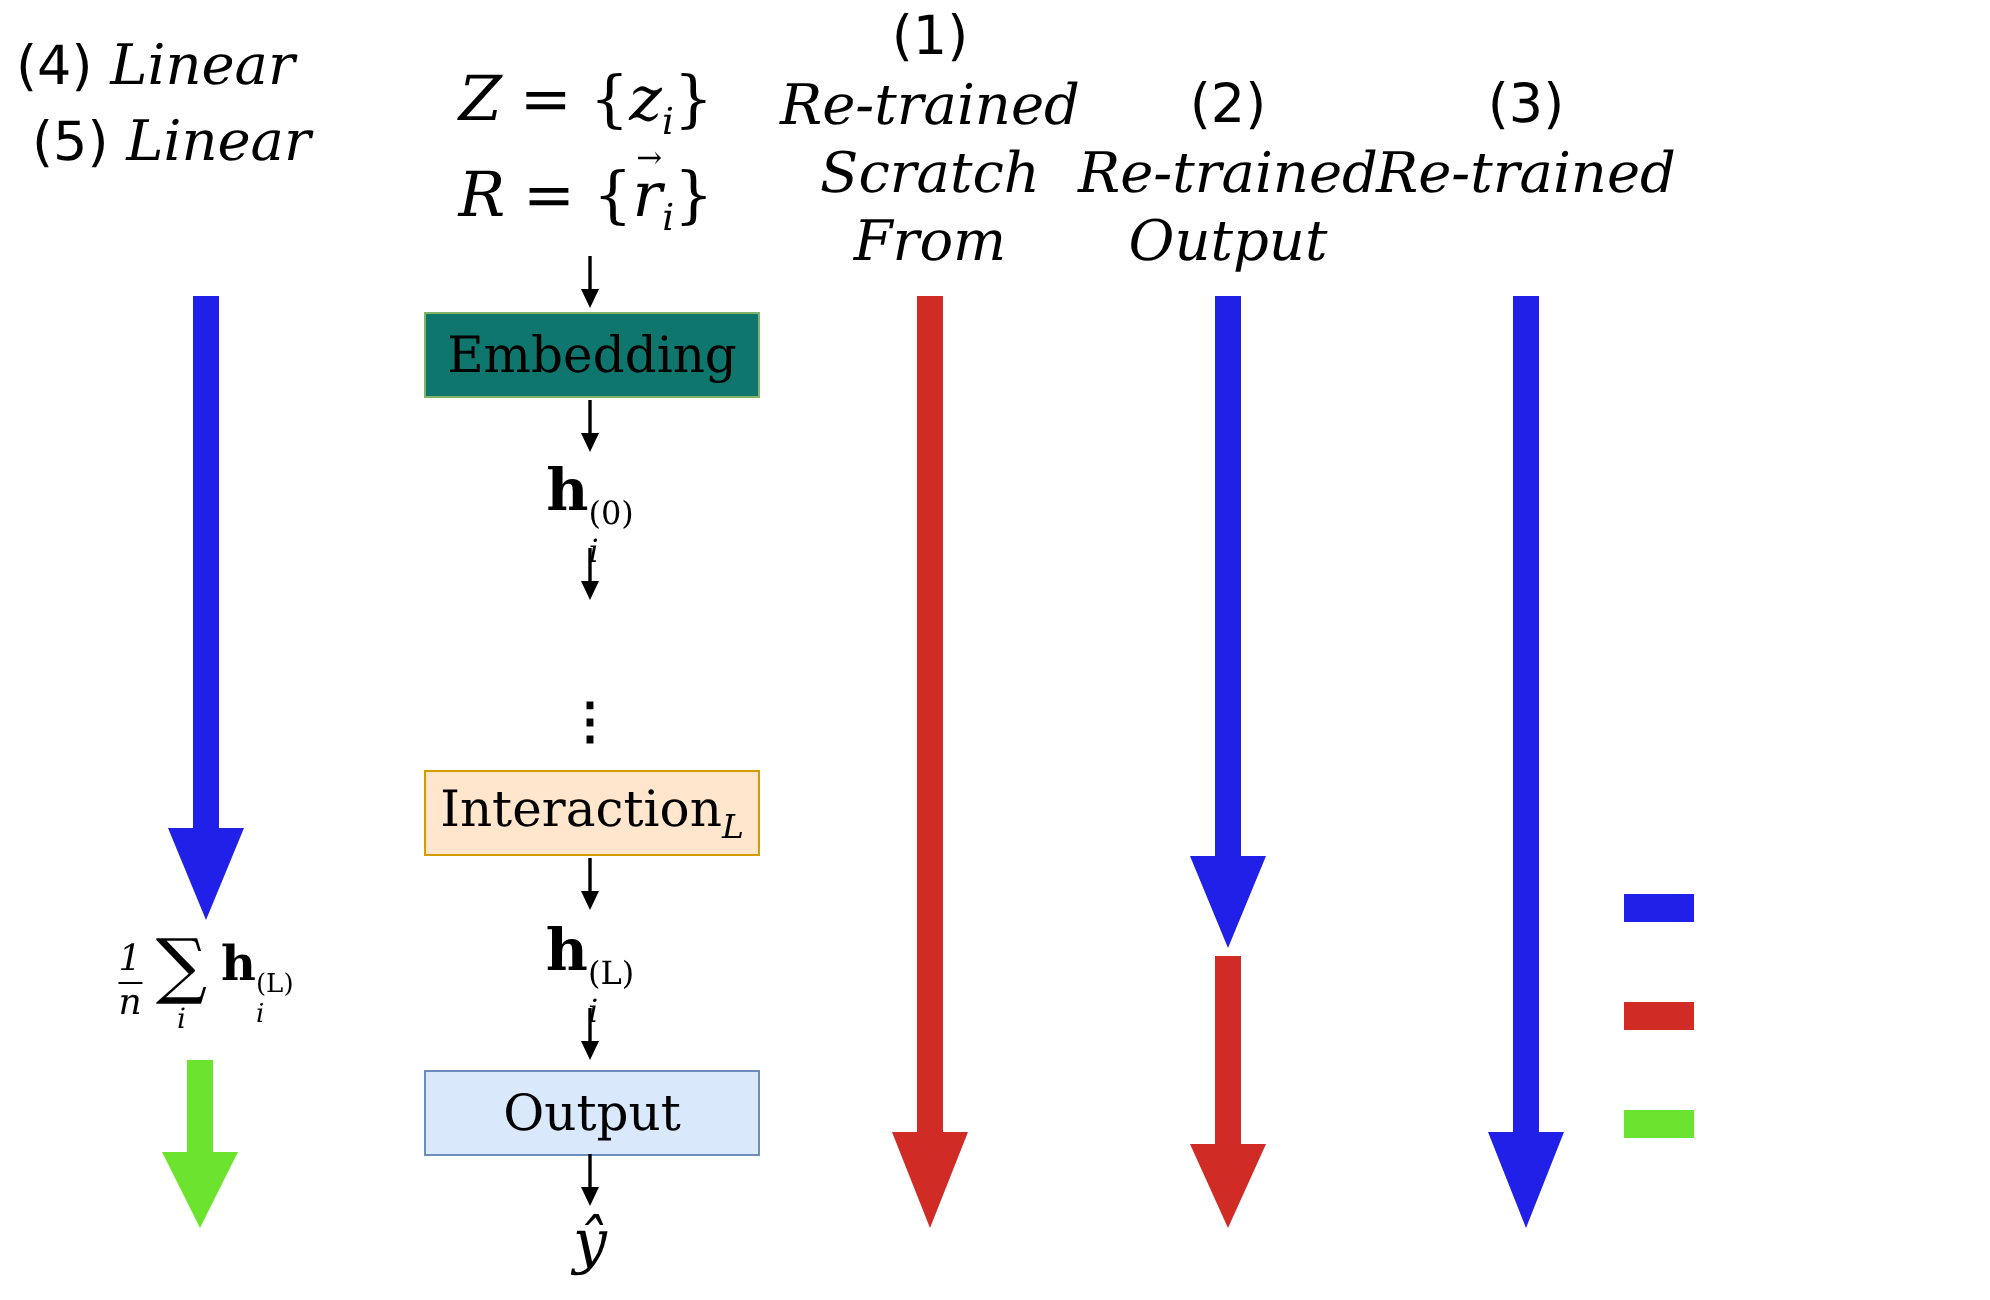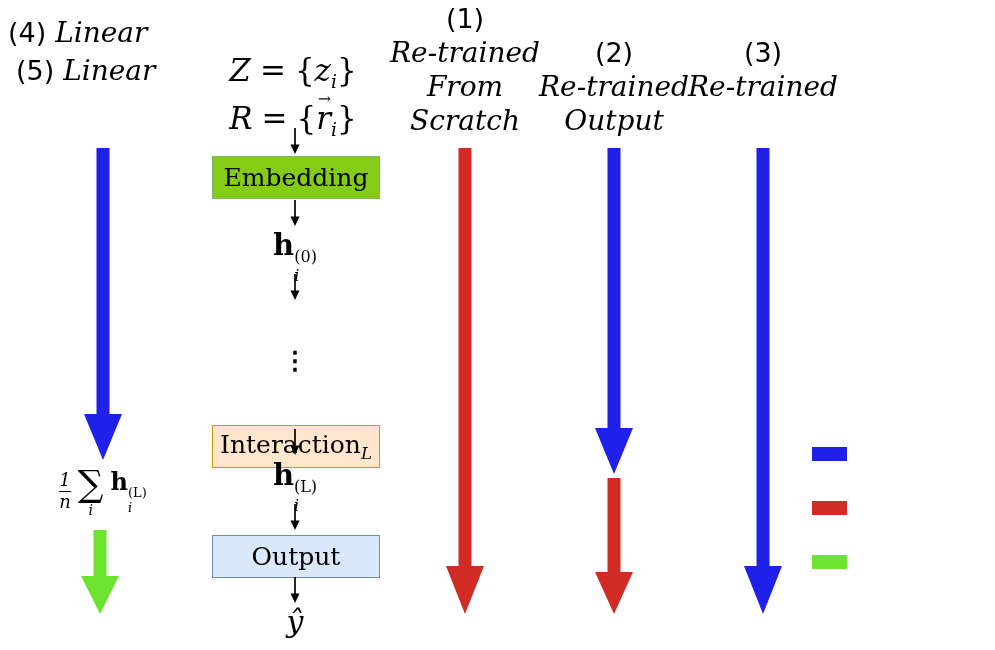--- a/index.html
+++ b/index.html
@@ -6,21 +6,21 @@
   .canvas{position:relative;width:847px;height:650px;background:#fff;color:#000;
           font-family:"DejaVu Serif","Liberation Serif",serif;overflow:hidden;text-decoration:underline;}
   .abs{position:absolute;}
   .cx{transform:translateX(-50%);}
   .mlabel{font-size:28px;white-space:nowrap;}
   .mlabel .num{font-family:"DejaVu Sans","Liberation Sans",sans-serif;font-size:27px;}
   .mlabel .it{font-style:italic;}
   .hdr{font-style:italic;font-size:28px;line-height:34px;text-align:center;white-space:nowrap;}
   .hdr .num{display:block;font-style:normal;font-family:"DejaVu Sans","Liberation Sans",sans-serif;font-size:27px;}
   .hdr .line{display:block;}
-  .eq{font-size:31px;white-space:nowrap;margin-top:20px;}
+  .eq{font-size:31px;white-space:nowrap;}
   .eq .eqs{margin:0 9px;}
   .eq sub{font-size:0.6em;font-style:italic;}
   .vec{position:relative;display:inline-block;font-style:italic;}
   .vec .vec-arrow{position:absolute;top:-0.62em;left:56%;transform:translateX(-50%);font-size:0.5em;font-style:normal;}
   .node{font-size:29px;font-weight:bold;white-space:nowrap;}
   .stack{display:inline-flex;flex-direction:column;vertical-align:-0.45em;font-size:16px;line-height:1.15;font-weight:normal;}
   .stack .ssub{font-style:italic;}
   .box{position:absolute;left:212px;width:166px;height:41px;display:flex;align-items:center;
        justify-content:center;font-size:25px;border:1.3px solid #888;}
   .box sub{font-size:0.66em;}
@@ -85,21 +85,21 @@
   </div>
   <div class="abs cx eq" style="left:293px;top:80px">
     <i>R</i><span class="eqs">=</span><span>{</span><span class="vec"><span class="vec-arrow">→</span><span>r</span></span><sub>i</sub><span>}</span>
   </div>
 
   <svg class="flow cx" style="left:295px;top:128px" width="16" height="26" viewBox="0 0 16 26">
     <line x1="8" y1="0" x2="8" y2="17" stroke="#000" stroke-width="1.7"></line>
     <polygon points="3.5,16.5 12.5,16.5 8,26" fill="#000"></polygon>
   </svg>
 
-  <div class="box" style="top: 156px; background: #84cc16; border-color: rgb(130, 179, 102);">
+  <div class="box" style="top: 156px; background: #0f766e; border-color: rgb(130, 179, 102);">
     <span>Embedding</span>
   </div>
 
   <svg class="flow cx" style="left:295px;top:200px" width="16" height="26" viewBox="0 0 16 26">
     <line x1="8" y1="0" x2="8" y2="17" stroke="#000" stroke-width="1.7"></line>
     <polygon points="3.5,16.5 12.5,16.5 8,26" fill="#000"></polygon>
   </svg>
 
   <div class="abs cx node" style="left:295px;top:228px">
     <span>h</span><span class="stack">
@@ -109,21 +109,21 @@
   </div>
 
   <svg class="flow cx" style="left:295px;top:274px" width="16" height="26" viewBox="0 0 16 26">
     <line x1="8" y1="0" x2="8" y2="17" stroke="#000" stroke-width="1.7"></line>
     <polygon points="3.5,16.5 12.5,16.5 8,26" fill="#000"></polygon>
   </svg>
 
 
   <div class="abs cx dots" style="left:295px;top:346px">⋮</div>
 
-  <div class="box" style="top: 385px; background: rgb(255, 230, 204); border-color: rgb(215, 155, 0); margin-top: 40px;">
+  <div class="box" style="top: 385px; background: rgb(255, 230, 204); border-color: rgb(215, 155, 0);">
     <span><span>Interaction</span><sub style="font-style:italic">L</sub></span>
   </div>
 
   <svg class="flow cx" style="left:295px;top:429px" width="16" height="26" viewBox="0 0 16 26">
     <line x1="8" y1="0" x2="8" y2="17" stroke="#000" stroke-width="1.7"></line>
     <polygon points="3.5,16.5 12.5,16.5 8,26" fill="#000"></polygon>
   </svg>
 
   <div class="abs cx node" style="left:295px;top:458px">
     <span>h</span><span class="stack">
@@ -144,22 +144,22 @@
   <svg class="flow cx" style="left:295px;top:577px" width="16" height="26" viewBox="0 0 16 26">
     <line x1="8" y1="0" x2="8" y2="17" stroke="#000" stroke-width="1.7"></line>
     <polygon points="3.5,16.5 12.5,16.5 8,26" fill="#000"></polygon>
   </svg>
 
   <div class="abs cx yhat" style="left:295px;top:604px">ŷ</div>
 
   <div class="abs cx hdr" style="left:465px;top:2px">
     <span class="num">(1)</span>
     <span class="line">Re-trained</span>
+    <span class="line">Scratch</span>
     <span class="line">From</span>
-    <span class="line">Scratch</span>
   </div>
   <svg class="abs" style="left:446px;top:148px" width="38" height="466" viewBox="0 0 38 466">
     <polygon points="12.5,0 25.5,0 25.5,418 38,418 19,466 0,418 12.5,418" fill="#d02b24"></polygon>
   </svg>
 
   <div class="abs cx hdr" style="left:614px;top:36px">
     <span class="num">(2)</span>
     <span class="line">Re-trained</span>
     <span class="line">Output</span>
   </div>

